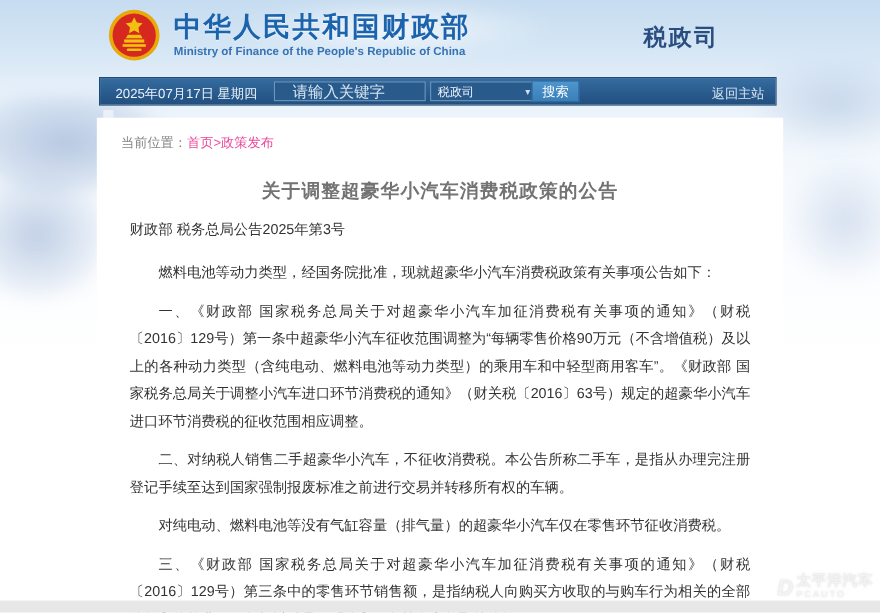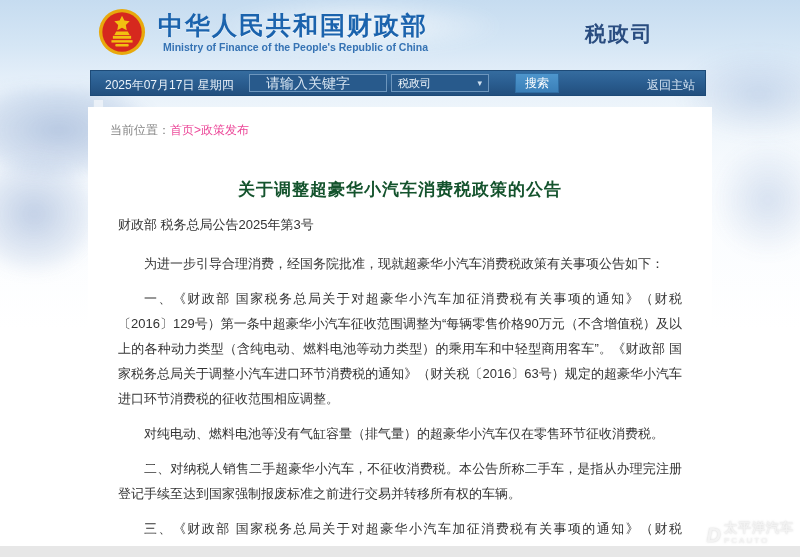--- a/index.html
+++ b/index.html
@@ -18,54 +18,54 @@
   .blob.m2{left:-30px;top:150px;width:160px;height:160px;
     background:radial-gradient(ellipse 55% 50% at 40% 40%,rgba(120,150,198,.55),rgba(160,184,219,.25) 60%,transparent 78%);}
   .blob.m3{right:-40px;top:50px;width:180px;height:110px;
     background:radial-gradient(ellipse 60% 55% at 55% 40%,rgba(150,176,214,.5),transparent 75%);}
   .blob.m4{right:-20px;top:140px;width:130px;height:150px;
     background:radial-gradient(ellipse 55% 50% at 60% 40%,rgba(140,168,210,.4),transparent 78%);}
   .blob.c1{left:200px;top:2px;width:320px;height:60px;
     background:radial-gradient(ellipse 60% 60% at 50% 40%,rgba(255,255,255,.9),transparent 75%);}
 
   
-  .header{position:absolute;left:0;top:0;width:800px;height:66px;text-align:right;}
+  .header{position:absolute;left:0;top:0;width:800px;height:66px;}
   .emblem{position:absolute;left:98px;top:8px;width:48px;height:48px;}
   .brand{position:absolute;left:158px;top:11px;}
   .brand-title{font-size:25px;font-weight:bold;color:#1b63ad;letter-spacing:2px;line-height:28px;
     text-shadow:0 1px 0 rgba(255,255,255,.6);}
   .brand-sub{font-size:10.5px;color:#3673b4;margin-top:2px;font-weight:bold;}
   .dept{position:absolute;left:585px;top:20px;font-size:21px;font-weight:bold;color:#2a4d80;letter-spacing:2px;}
 
   
   .navbar{position:absolute;left:90px;top:70px;width:616px;height:26px;
     background:linear-gradient(180deg,#356c9f 0%,#2a5d90 50%,#224f7e 100%);
     border:1px solid #1d4a77;box-sizing:border-box;}
   .nav-date{position:absolute;left:14px;top:6px;font-size:12px;color:#eaf2fa;}
   .nav-input{position:absolute;left:158px;top:3px;width:138px;height:18px;box-sizing:border-box;
     background:#285a8c;border:1px solid #6d96bd;color:#dce9f5;font-size:14px;padding:0 16px;outline:none;}
   .nav-input::placeholder{color:#d7e5f2;opacity:1;}
   .nav-select{position:absolute;left:300px;top:3px;width:98px;height:18px;box-sizing:border-box;
     background:#285a8c;border:1px solid #6d96bd;color:#eef5fb;font-size:11px;
     display:flex;align-items:center;justify-content:space-between;padding:0 6px;cursor:pointer;}
   .nav-select .caret{font-size:9px;color:#cfe0f0;}
-  .nav-search-btn{position:absolute;left:424px;top:2px;height:20px;padding:0 9px;
+  .nav-search-btn{position:absolute;left:392px;top:2px;height:20px;padding:0 9px;
     background:linear-gradient(180deg,#4e96cd,#3a7fb8);border:1px solid #2f6da3;
     color:#ffffff;font-size:12px;line-height:18px;cursor:pointer;}
   .nav-back{position:absolute;right:10px;top:6px;font-size:12px;color:#d4e3f2;text-decoration:none;cursor:pointer;margin-left:44px;}
   .artifact-square{position:absolute;left:93px;top:99px;width:9px;height:9px;
     background:rgba(255,255,255,.55);border:1px solid rgba(190,210,230,.5);}
 
   
   .card{position:absolute;left:88px;top:107px;width:624px;bottom:11px;background:#ffffff;}
   .breadcrumb{padding:15px 0 0 22px;font-size:12px;color:#858585;}
   .breadcrumb a{color:#ec4899;text-decoration:none;cursor:pointer;}
 
   .doc{padding:0 30px;}
-  .doc-title{margin-top:39px;text-align:center;font-size:17px;font-weight:bold;color:#14532d;letter-spacing:1px;}
+  .doc-title{margin-top:23px;text-align:center;font-size:17px;font-weight:bold;color:#737373;letter-spacing:1px;}
   .doc-number{margin-top:15px;text-align:left;font-size:13px;color:#333;}
   .doc-body{margin-top:17px;}
   .para{margin:0 0 10px 0;font-size:13px;line-height:25px;color:#333;text-indent:2em;
     text-align:justify;}
 
   
   .footer-strip{position:absolute;left:0;bottom:0;width:800px;height:11px;background:#e7e7e7;}
 
   
   .watermark{position:absolute;right:6px;bottom:10px;display:flex;align-items:center;
@@ -118,24 +118,24 @@
 <div class="card">
   <div class="breadcrumb">
     <span>当前位置：</span><a>首页&gt;政策发布</a>
   </div>
 
   <div class="doc">
     <div class="doc-title">关于调整超豪华小汽车消费税政策的公告</div>
     <div class="doc-number">财政部 税务总局公告2025年第3号</div>
 
     <div class="doc-body">
-      <p class="para">为进一步引导合理消费，经国务院批准，现就超豪华小汽车消费税政策有关事项公告如下：</p>
+      <p class="para">燃料电池等动力类型，经国务院批准，现就超豪华小汽车消费税政策有关事项公告如下：</p>
       <p class="para">一、《财政部 国家税务总局关于对超豪华小汽车加征消费税有关事项的通知》（财税〔2016〕129号）第一条中超豪华小汽车征收范围调整为“每辆零售价格90万元（不含增值税）及以上的各种动力类型（含纯电动、燃料电池等动力类型）的乘用车和中轻型商用客车”。《财政部 国家税务总局关于调整小汽车进口环节消费税的通知》（财关税〔2016〕63号）规定的超豪华小汽车进口环节消费税的征收范围相应调整。</p>
+      <p class="para">二、对纳税人销售二手超豪华小汽车，不征收消费税。本公告所称二手车，是指从办理完注册登记手续至达到国家强制报废标准之前进行交易并转移所有权的车辆。</p>
       <p class="para">对纯电动、燃料电池等没有气缸容量（排气量）的超豪华小汽车仅在零售环节征收消费税。</p>
-      <p class="para">二、对纳税人销售二手超豪华小汽车，不征收消费税。本公告所称二手车，是指从办理完注册登记手续至达到国家强制报废标准之前进行交易并转移所有权的车辆。</p>
       <p class="para">三、《财政部 国家税务总局关于对超豪华小汽车加征消费税有关事项的通知》（财税〔2016〕129号）第三条中的零售环节销售额，是指纳税人向购买方收取的与购车行为相关的全部价款和价外费用，包括以精品、配饰和服务等名义收取的价款。</p>
 
     </div>
 
   </div>
 </div>
 
 <div class="footer-strip"></div>
 
 <div class="watermark">

